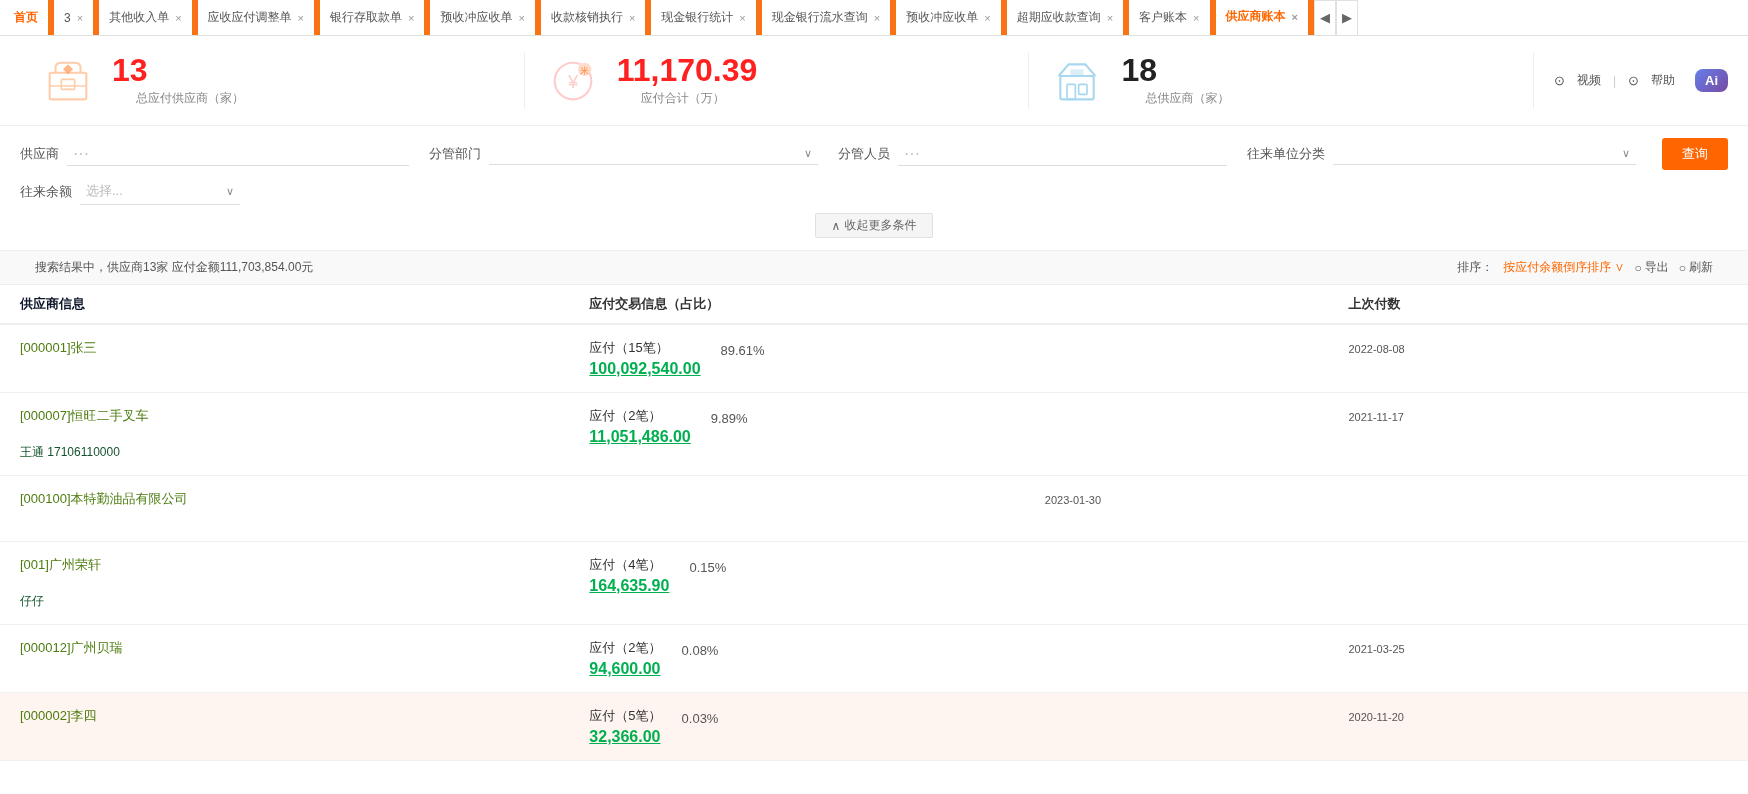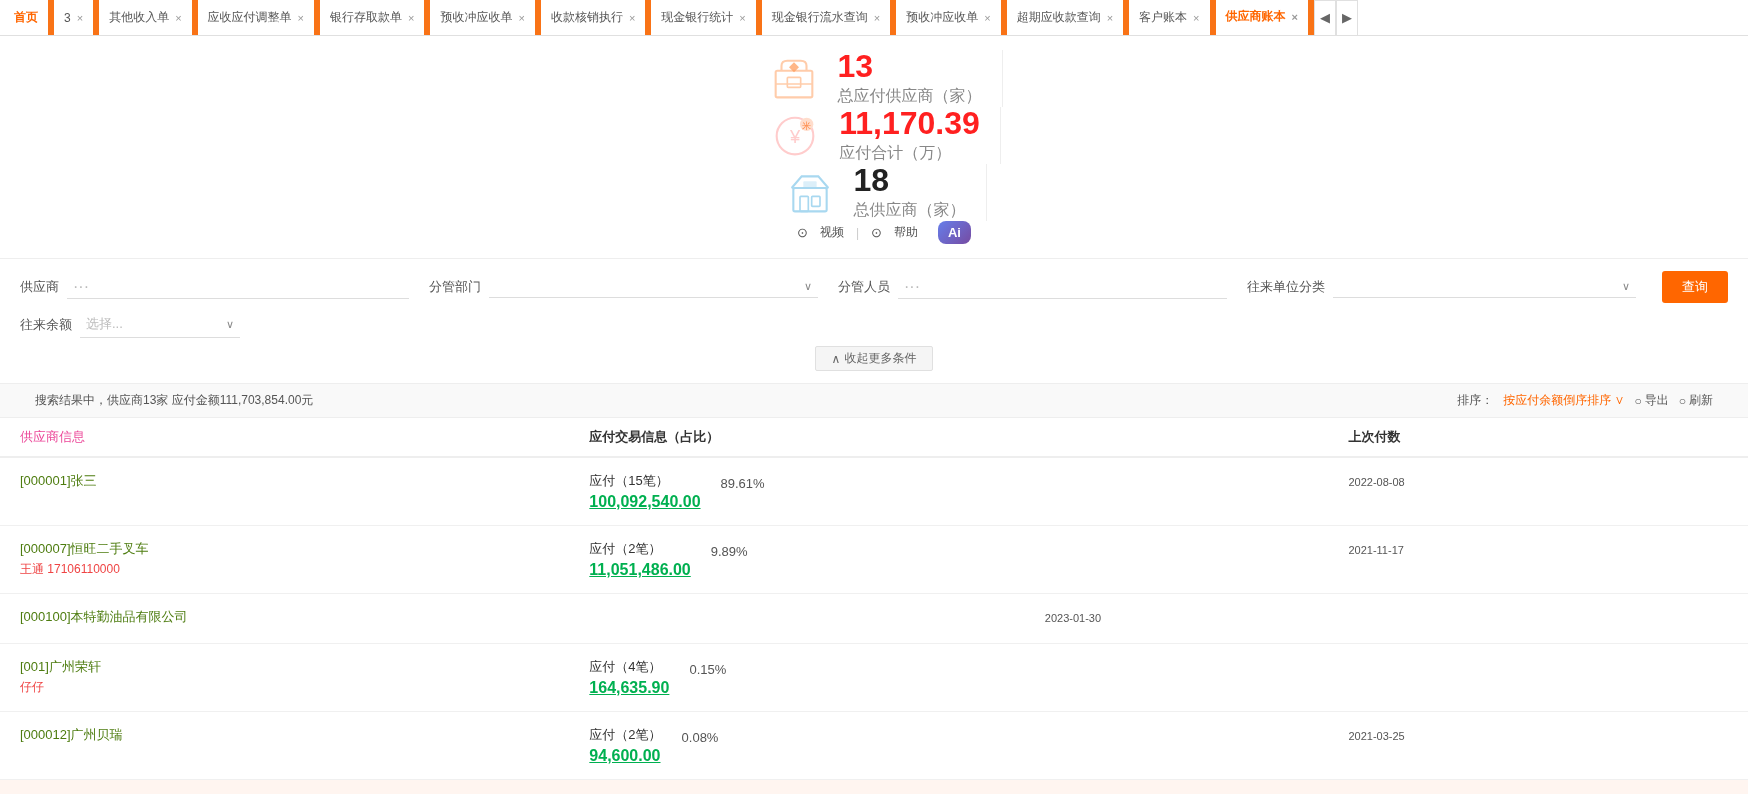--- a/index.html
+++ b/index.html
@@ -19,35 +19,35 @@
     .nav-tab .close-btn { margin-left: 6px; color: #999; font-size: 11px; cursor: pointer; }
     .nav-arrow {
       display: flex; align-items: center; justify-content: center;
       width: 22px; height: 36px; cursor: pointer; color: #666; flex-shrink: 0;
       border: 1px solid #e0e0e0; background: #fff;
     }
 
     
     .summary-bar {
       display: flex; background: #fff; padding: 14px 20px; border-bottom: 1px solid #eee;
-      align-items: center; min-height: 90px; flex-direction: column;
+      align-items: center; min-height: 90px;
     }
     .summary-item {
       display: flex; align-items: center; flex: 1; padding: 0 20px;
       border-right: 1px solid #eee;
     }
     .summary-item:last-child { border-right: none; }
     .summary-icon {
       width: 56px; height: 56px; display: flex; align-items: center; justify-content: center;
       margin-right: 16px; flex-shrink: 0;
     }
     .summary-icon svg { width: 50px; height: 50px; }
     .summary-content {}
     .summary-number { font-size: 32px; font-weight: bold; color: #ff2020; line-height: 1; }
-    .summary-label { font-size: 16px; color: #888; margin-top: 4px; }
+    .summary-label { font-size: 12px; color: #888; margin-top: 4px; margin-left: 24px; }
     .summary-actions {
       display: flex; align-items: center; gap: 12px; font-size: 12px; color: #555;
       padding-left: 20px; flex-shrink: 0;
     }
     .summary-actions a { color: #555; text-decoration: none; cursor: pointer; }
     .separator { color: #ccc; }
 
     
     .filter-area {
       background: #fff; padding: 12px 20px; border-bottom: 1px solid #eee;
@@ -93,35 +93,35 @@
       display: flex; align-items: center; gap: 3px; cursor: pointer; color: #555;
       font-size: 12px;
     }
 
     
     .data-table { width: 100%; background: #fff; }
     .table-header {
       display: flex; align-items: center; padding: 10px 20px;
       border-bottom: 2px solid #eee; background: #fff;
     }
-    .col-supplier { flex: 3; font-weight: normal; font-size: 13px; color: #ec4899; }
+    .col-supplier { flex: 3; font-weight: bold; font-size: 13px; color: #0f172a; }
     .col-payable { flex: 4; font-weight: bold; font-size: 13px; color: #333; }
     .col-lastpay { flex: 2; font-weight: bold; font-size: 13px; color: #333; }
 
     .table-row {
       display: flex; align-items: flex-start; padding: 14px 20px;
       border-bottom: 1px solid #f0f0f0; background: #fff;
     }
     .table-row.highlighted { background: #fff5f0; }
     .col-supplier-val { flex: 3; }
     .col-payable-val { flex: 4; display: flex; align-items: flex-start; gap: 20px; }
     .col-lastpay-val { flex: 2; font-size: 11px; color: #555; padding-top: 4px; }
 
     .supplier-link { color: #4d7c0f; text-decoration: none; font-size: 13px; cursor: pointer; }
-    .supplier-sub { font-size: 12px; color: #ef4444; margin-top: 3px; }
+    .supplier-sub { font-size: 12px; color: #14532d; margin-top: 19px; }
 
     .payable-count { font-size: 13px; color: #333; margin-bottom: 3px; }
     .payable-amount { font-size: 16px; color: #00b050; font-weight: bold; text-decoration: underline; cursor: pointer; }
     .payable-percent { font-size: 13px; color: #555; padding-top: 4px; }
 
     
     ::-webkit-scrollbar { width: 6px; height: 6px; }
     ::-webkit-scrollbar-thumb { background: #ccc; border-radius: 3px; }
 
     .main-content { height: calc(794px - 36px - 90px - 90px - 38px); overflow-y: auto; }
@@ -400,16 +400,23 @@
         <div class="payable-percent">0.08%</div>
       </div>
       <div class="col-lastpay-val">2021-03-25</div>
     </div>
 
     <div class="table-row highlighted">
       <div class="col-supplier-val">
         <a class="supplier-link">[000002]李四</a>
         <div class="supplier-sub"></div>
       </div>
+      <div class="col-payable-val">
+        <div>
+          <div class="payable-count">应付（5笔）</div>
+          <div class="payable-amount">32,366.00</div>
+        </div>
+        <div class="payable-percent">0.03%</div>
+      </div>
       <div class="col-lastpay-val">2020-11-20</div>
     </div>
   </div>
 </div>
 
 </body></html>

